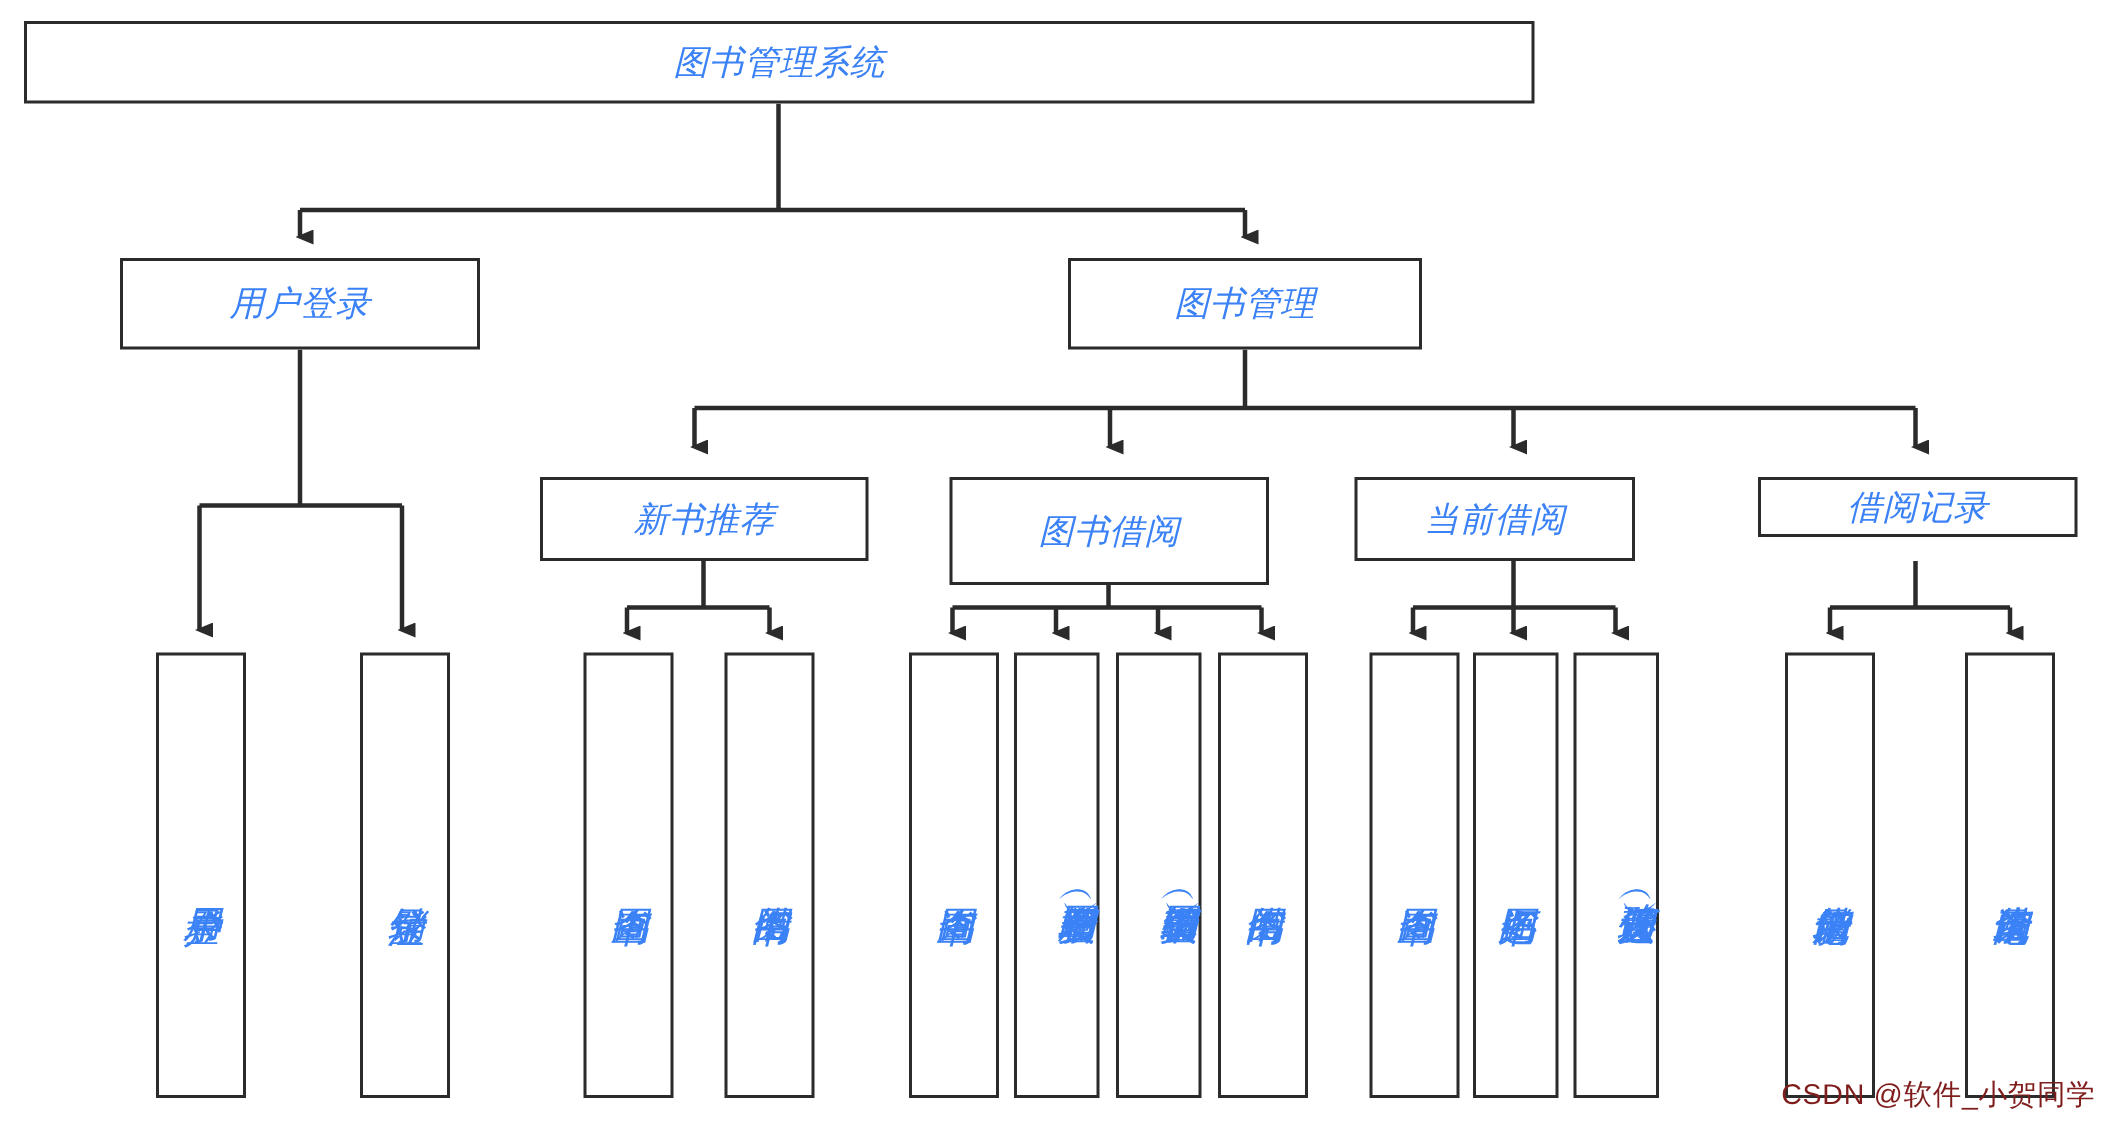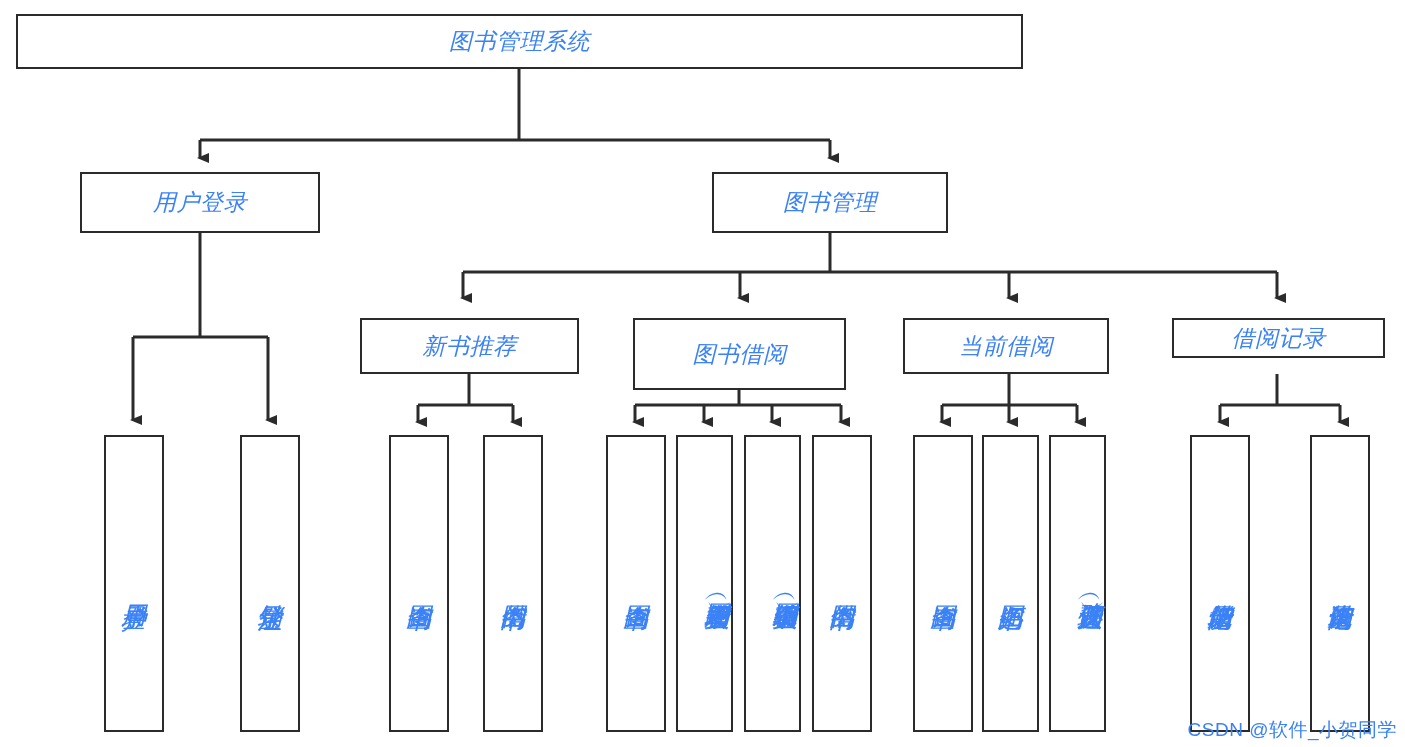--- a/index.html
+++ b/index.html
@@ -55,21 +55,21 @@
   .node.v .txt {
     writing-mode: vertical-rl;
     text-orientation: upright;
     white-space: nowrap;
   }
   #watermark {
     position: absolute;
     right: 8px;
     bottom: 4px;
     font-size: 19px;
-    color: #3b82f6;
+    color: #7f1d1d;
     letter-spacing: 0.5px;
     white-space: nowrap;
   }
 </style>
 </head>
 <body>
 
 <div id="canvas">
 
   <svg class="wires" viewBox="0 0 1405 747">
@@ -133,21 +133,21 @@
   <div class="node h" style="left:360px; top:318px; width:219px; height:56px;">
     <span>新书推荐</span>
   </div>
 
   <div class="node h" style="left:712px; top:172px; width:236px; height:61px;">
     <span>图书管理</span>
   </div>
   <div class="node h" style="left:633px; top:318px; width:213px; height:72px;">
     <span>图书借阅</span>
   </div>
-  <div class="node h" style="left:903px; top:318px; width:206px; height:56px;">
+  <div class="node h" style="left:903px; top:318px; width:187px; height:56px;">
     <span>当前借阅</span>
   </div>
   <div class="node h" style="left:1172px; top:318px; width:213px; height:40px;">
     <span>借阅记录</span>
   </div>
 
   <div class="node v mid" style="left:104px; top:435px; width:60px; height:297px;">
     <span class="txt">用户登录</span>
   </div>
   <div class="node v mid" style="left:240px; top:435px; width:60px; height:297px;">

